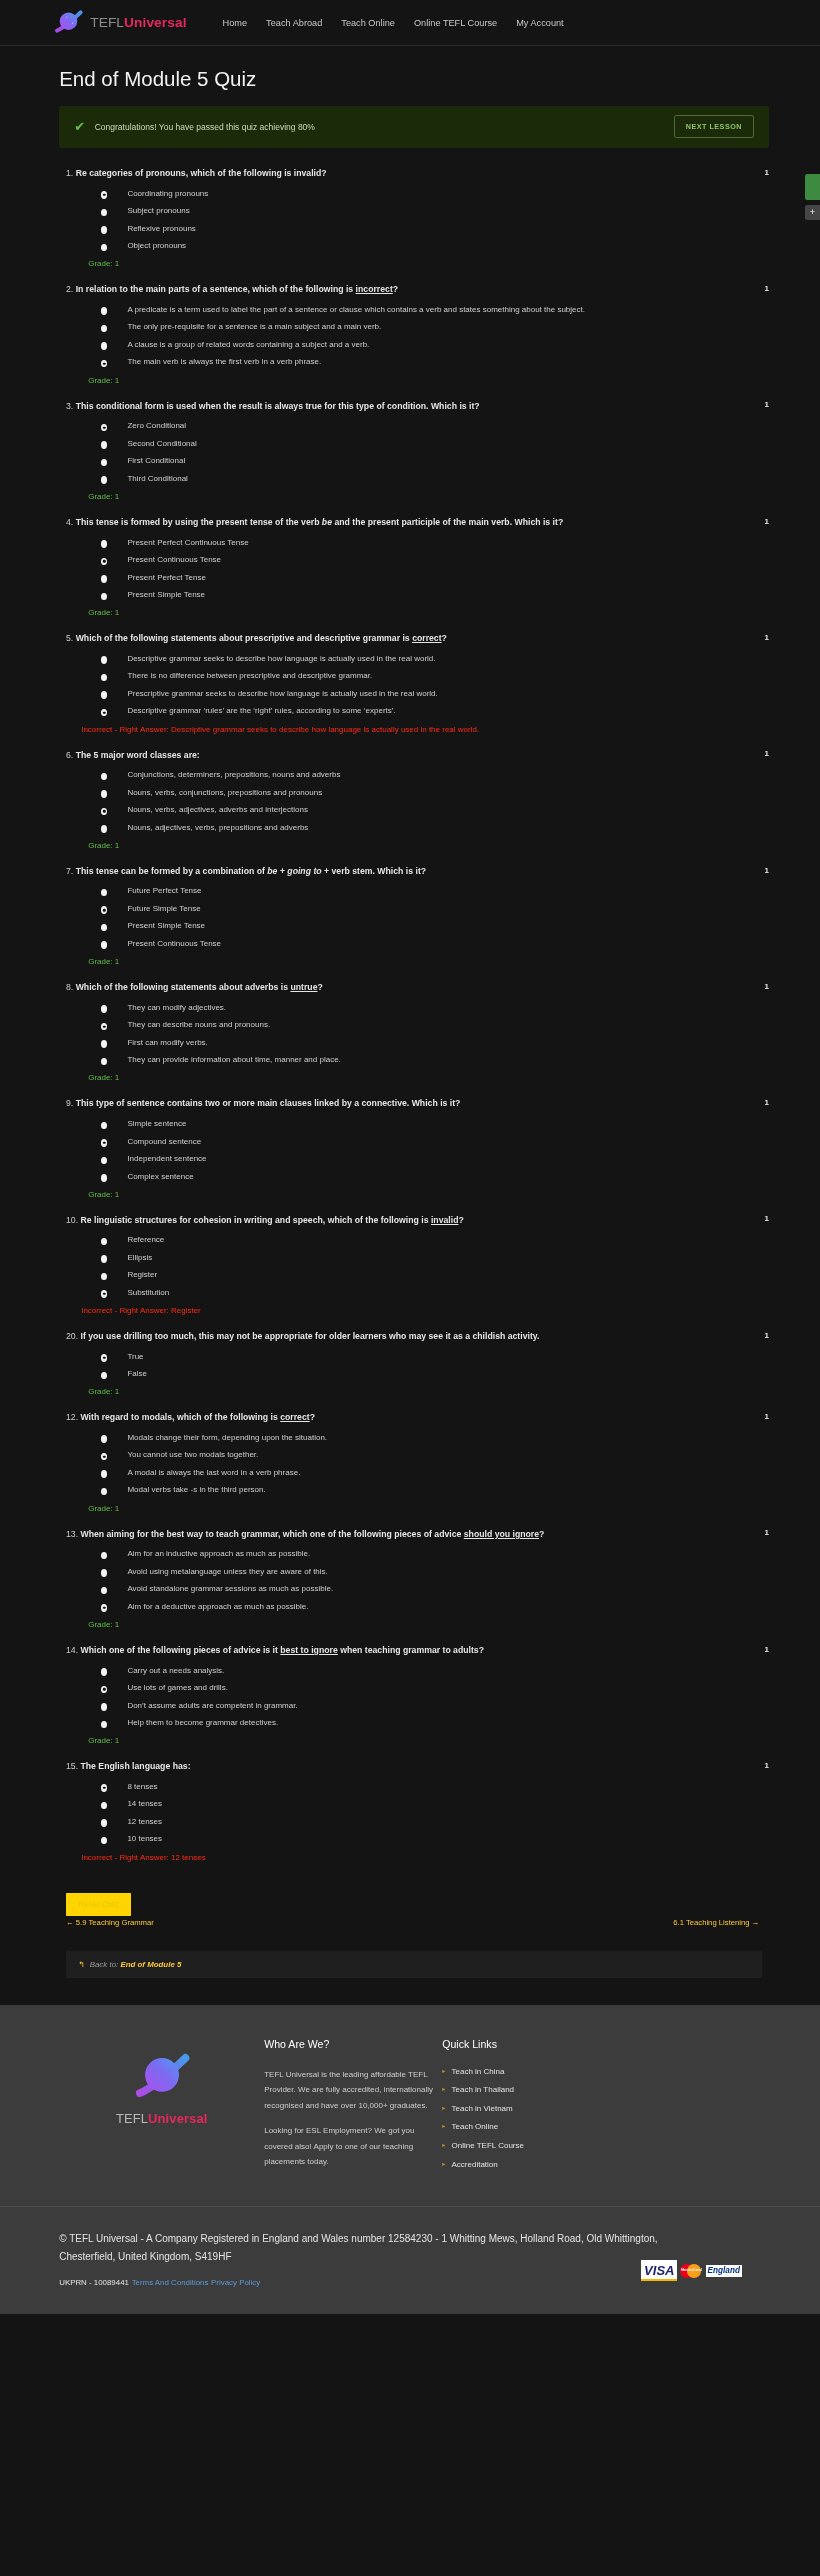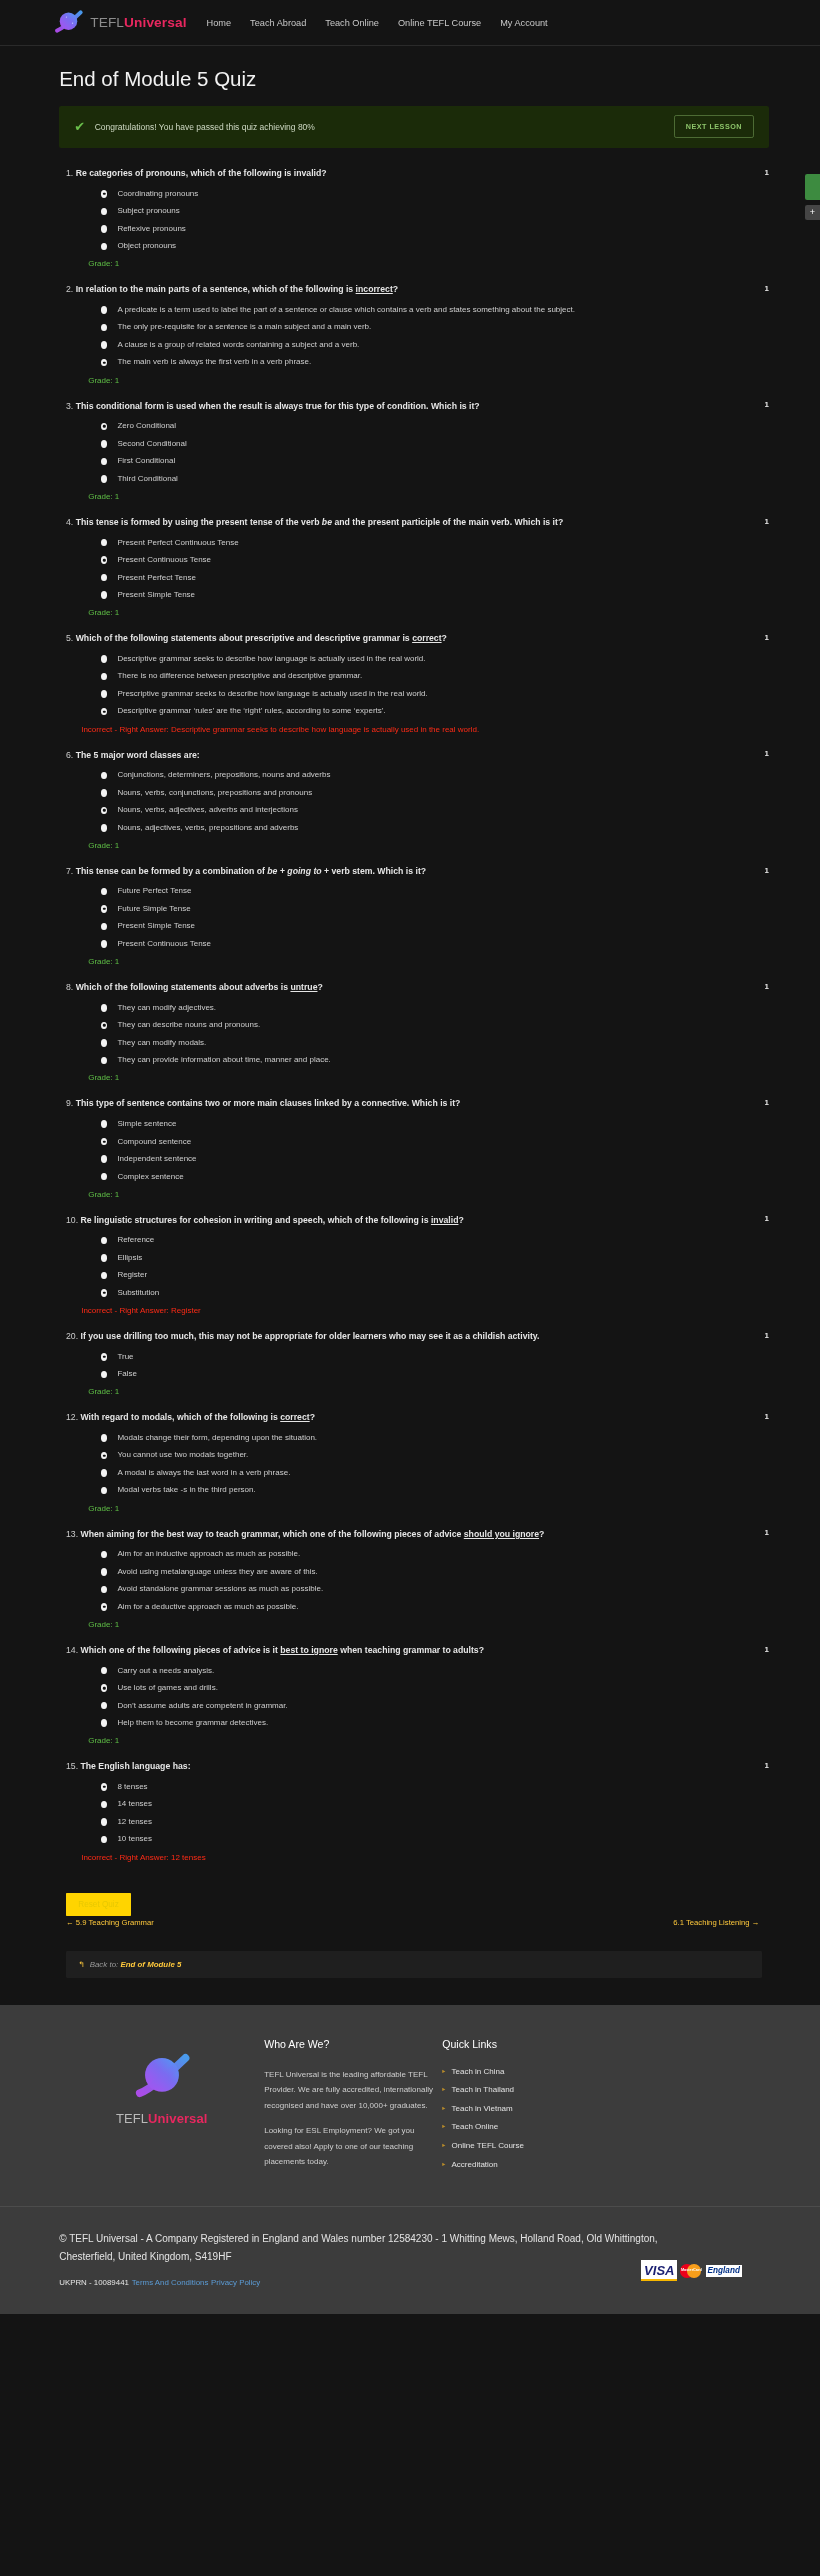--- a/index.html
+++ b/index.html
@@ -18,21 +18,21 @@
     border-bottom: 0.7px solid #2a2a2a;
     display: flex;
     align-items: center;
     padding: 0 0 0 53px;
   }
   .brand { display: flex; align-items: center; gap: 6.2px; }
   .brand-mark { width: 31px; height: 29px; position: relative; }
   .brand-text { font-size: 13.7px; letter-spacing: 0.1px; }
   .brand-text .t1 { color: #8d8d8d; font-weight: 400; }
   .brand-text .t2 { color: #e8275f; font-weight: 700; }
-  .main-nav { display: flex; align-items: center; gap: 19px; margin-left: 20px; text-align: right; }
+  .main-nav { display: flex; align-items: center; gap: 19px; margin-left: 36px; text-align: right; }
   .main-nav a {
     color: #c9c9c9; text-decoration: none; font-size: 9.2px;
   }
 
   
   .page { padding: 0 0 27px 0; }
   .container { width: 718px; margin: 0 auto; padding-left: 8.2px;}
   .page-title {
     font-size: 20.5px; font-weight: 400; color: #f2f2f2;
     padding: 20.5px 0 15px 0;
@@ -75,21 +75,21 @@
   }
   .q-title .num { font-weight: 400; color: #cccccc; }
   .q-title u { text-decoration: underline; }
   .q-title i { font-style: italic; }
   .q-points {
     font-size: 7.9px; font-weight: 700; color: #e6e6e6;
     width: 16.4px; text-align: right; padding-top: 0.7px;
   }
   .answers { list-style: none; margin: 9px 0 0 42px; }
   .answer-row {
-    display: flex; align-items: flex-start; gap: 10px;
+    display: flex; align-items: flex-end; gap: 20px;
     margin-bottom: 7.5px;
   }
   .radio {
     width: 6.2px; height: 7.5px; border-radius: 50%;
     background: #f4f4f4; flex: none; margin-top: 1.4px;
     position: relative;
   }
   .radio.selected::after {
     content: ""; position: absolute; left: 50%; top: 50%;
     width: 2.4px; height: 2.4px; border-radius: 50%;
@@ -401,21 +401,21 @@
             <li class="answer-row">
               <span class="radio"></span>
               <span class="answer-label">They can modify adjectives.</span>
             </li>
             <li class="answer-row">
               <span class="radio selected"></span>
               <span class="answer-label">They can describe nouns and pronouns.</span>
             </li>
             <li class="answer-row">
               <span class="radio"></span>
-              <span class="answer-label">They can modify modals.</span>
+              <span class="answer-label">First can modify verbs.</span>
             </li>
             <li class="answer-row">
               <span class="radio"></span>
               <span class="answer-label">They can provide information about time, manner and place.</span>
             </li>
           </ul>
           <div class="grade">Grade: 1</div>
         </div>
         <div class="question-block">
           <div class="q-head">

